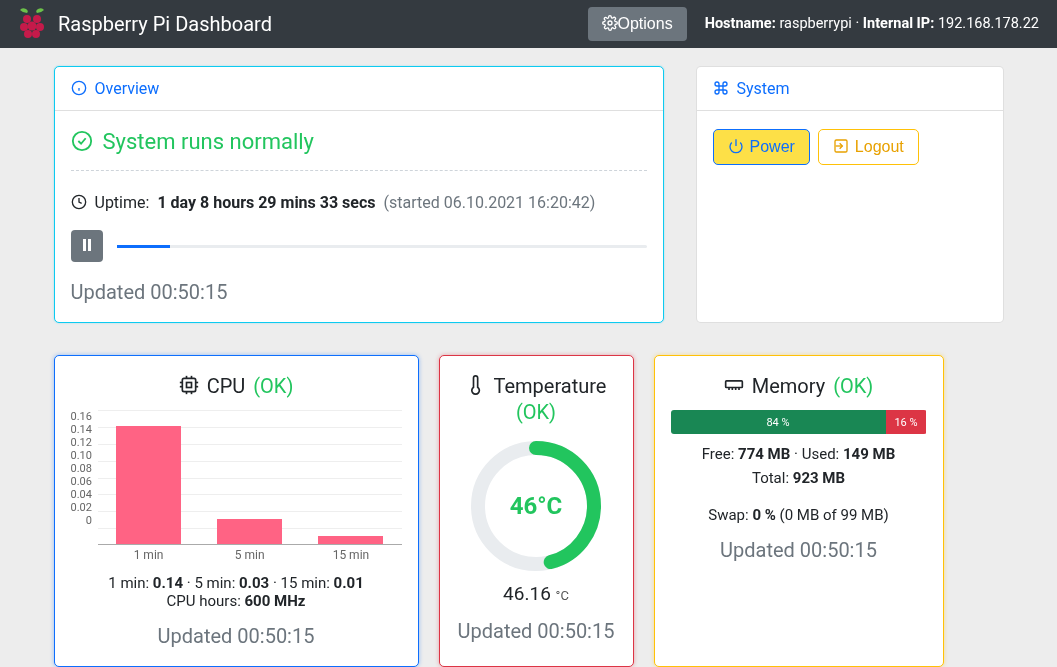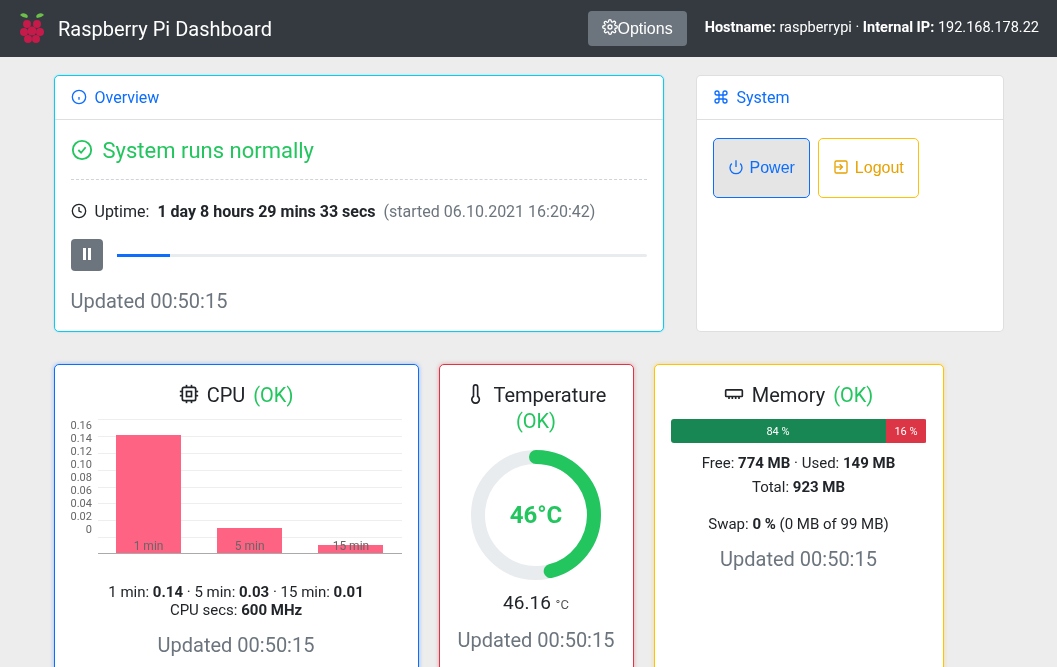--- a/index.html
+++ b/index.html
@@ -1,18 +1,18 @@
 <!DOCTYPE html>
 <html><head>
   <meta charset="utf-8">
   <style>
     * { box-sizing: border-box; margin: 0; padding: 0; }
     body { font-family: -apple-system, BlinkMacSystemFont, "Segoe UI", Roboto, sans-serif; background: #ededed; color: #212529; }
 
-    .navbar { background: #343a40; color: #fff; display: flex; align-items: center; padding: 10px 18px; justify-content: space-between; height: 57px; }
+    .navbar { background: #343a40; color: #fff; display: flex; align-items: center; padding: 10px 18px; justify-content: space-between; height: 48px; }
     .navbar-left { display: flex; align-items: center; gap: 12px; }
     .logo { width: 28px; height: 34px; }
     .brand { font-size: 20px; font-weight: 400; color: #fff; }
     .navbar-right { display: flex; align-items: center; gap: 18px; }
     .btn-options { background: #6c757d; color: #fff; border: none; padding: 8px 14px; border-radius: 4px; font-size: 16px; display: inline-flex; align-items: flex-end; gap: 0; cursor: pointer; }
     .netinfo { font-size: 14.5px; line-height: 1.3; text-align: left; }
     .netinfo b { font-weight: 700; }
 
     .container { max-width: 1010px; margin: 18px auto; display: grid; grid-template-columns: 610px 1fr; gap: 32px; padding: 0 30px 40px; }
 
@@ -48,43 +48,43 @@
     .ok { color: #22c55e; }
 
     
     .cpu-chart { position: relative; height: 160px; display: flex; }
     .y-axis { display: flex; flex-direction: column; justify-content: flex-start; font-size: 11px; color: #666; text-align: right; padding-right: 6px; height: 135px; }
     .plot-area { flex: 1; position: relative; }
     .bars-area { position: absolute; left: 0; right: 0; top: 0; height: 135px; border-bottom: 1px solid #aaa; display: flex; }
     .grid-line { position: absolute; left: 0; right: 0; border-top: 1px solid #eee; }
     .bar-slot { flex: 1; position: relative; display: flex; align-items: flex-end; justify-content: center; }
     .bar { width: 65px; background: #ff6384; }
-    .x-labels { position: absolute; left: 0; right: 0; top: 120px; display: flex; }
+    .x-labels { position: absolute; left: 0; right: 0; top: 138px; display: flex; }
     .x-labels span { flex: 1; text-align: center; font-size: 12px; color: #666; }
 
     .cpu-stats { text-align: center; margin-top: 4px; font-size: 15px; }
     .cpu-stats b { font-weight: 700; }
 
     
     .gauge-wrap { display:flex; justify-content:center; margin: 8px 0 6px;}
     .gauge { position: relative; width: 140px; height: 140px; }
     .gauge-center { position: absolute; inset: 0; display: flex; align-items: center; justify-content: center; font-size: 24px; font-weight: 700; color: #22c55e; }
     .temp-val { text-align: center; font-size: 19px; margin-top: 4px; }
     .temp-val small { font-size: 13px; color: #555; }
 
     
     .mem-bar { display: flex; height: 24px; border-radius: 3px; overflow: hidden; font-size: 11px; color: #fff; margin-bottom: 8px; }
     .mem-free { background: #198754; display: flex; align-items: center; justify-content: center; }
     .mem-used { background: #dc3545; display: flex; align-items: center; justify-content: center; }
     .mem-stats { text-align: center; font-size: 15px; line-height: 1.6; }
     .mem-stats b { font-weight: 700; }
     .mem-swap { text-align: center; margin-top: 16px; font-size: 15px; }
 
-    .btn-outline-blue { background: #e5e5e5; color: #0d6efd; border: 1px solid #0d6efd; padding: 8px 14px; border-radius: 5px; font-size: 16px; cursor: pointer; display: inline-flex; align-items: center; gap: 6px; }
-    .btn-outline-yellow { background: #fff; color: #e8a100; border: 1px solid #ffc107; padding: 20px 14px; border-radius: 5px; font-size: 16px; cursor: pointer; display: inline-flex; align-items: center; gap: 6px; }
+    .btn-outline-blue { background: #fde047; color: #0d6efd; border: 1px solid #0d6efd; padding: 8px 14px; border-radius: 5px; font-size: 16px; cursor: pointer; display: inline-flex; align-items: flex-start; gap: 6px; }
+    .btn-outline-yellow { background: #fff; color: #e8a100; border: 1px solid #ffc107; padding: 8px 14px; border-radius: 5px; font-size: 16px; cursor: pointer; display: inline-flex; align-items: center; gap: 6px; }
     .sys-buttons { display: flex; gap: 8px; }
 
     .ic { width: 1em; height: 1em; display: inline-block; vertical-align: -0.12em; }
   </style>
 </head>
 <body>
 
 <div class="navbar">
   <div class="navbar-left">
     <span class="logo">
@@ -272,21 +272,21 @@
                 <span>5 min</span>
                 <span>15 min</span>
               </div>
           </div>
         </div>
         <div class="cpu-stats">
           <span>1 min:</span> <b>0.14</b> ·
           <span>5 min:</span> <b>0.03</b> ·
           <span>15 min:</span> <b>0.01</b>
           <br>
-          <span>CPU secs:</span> <b>600 MHz</b>
+          <span>CPU hours:</span> <b>600 MHz</b>
         </div>
         <div class="updated updated-center">
           <span>Updated</span> <span>00:50:15</span>
         </div>
       </div>
     </div>
 
     <div class="card glow-red">
       <div class="card-body">
         <div class="card-title" style="flex-direction:column; gap:2px;">

